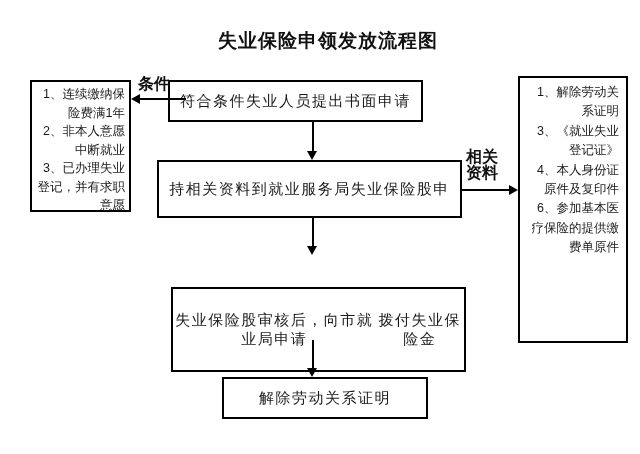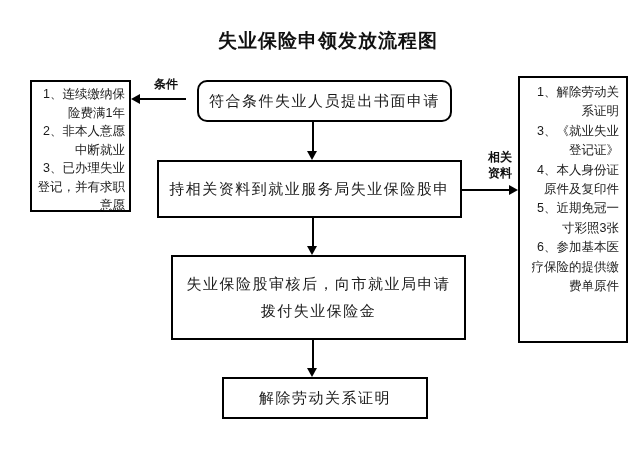--- a/index.html
+++ b/index.html
@@ -36,41 +36,42 @@
   }
   .step-box {
     display: flex;
     align-items: center;
     justify-content: center;
     text-align: center;
     font-size: 15px;
     letter-spacing: 1.5px;
   }
   .step-box.two-line {
-    flex-direction: column;
+    flex-direction: row;
     row-gap: 8px;
+    margin-top: 32px;
   }
   .side-box {
     font-size: 12.5px;
     line-height: 18.5px;
   }
   .side-box .side-item {
     text-align: right;
     word-break: break-all;
   }
   #conditions-box {
     left: 30px; top: 80px; width: 101px; height: 132px;
     padding: 3px 4px;
   }
   #materials-box {
     left: 518px; top: 76px; width: 110px; height: 267px;
     padding: 5px 7px;
     line-height: 19.4px;
   }
-  #step1 { left: 197px; top: 80px;  width: 255px; height: 42px; border-radius: 10px; }
+  #step1 { left: 168px; top: 80px;  width: 255px; height: 42px; }
   #step2 { left: 157px; top: 160px; width: 305px; height: 58px; }
   #step3 { left: 171px; top: 255px; width: 295px; height: 85px; }
   #step4 { left: 222px; top: 377px; width: 206px; height: 42px; }
 
   .hline {
     position: absolute;
     height: 2px;
     background: #000000;
   }
   .vline {
@@ -93,23 +94,23 @@
     border-bottom: 5px solid transparent;
     border-left: 9px solid #000000;
   }
   .head-down {
     border-left: 5px solid transparent;
     border-right: 5px solid transparent;
     border-top: 9px solid #000000;
   }
   .arrow-label {
     position: absolute;
-    font-size: 12px;
+    font-size: 16px;
     font-weight: bold;
-    text-align: right;
+    text-align: left;
     color: #111111;
     line-height: 16px;
   }
   #cond-label { left: 138px; top: 76px; width: 40px; }
   #mat-label  { left: 466px; top: 149px; width: 46px; }
 </style>
 </head>
 <body>
 
 <div class="canvas">
@@ -119,21 +120,20 @@
   <div class="box side-box" id="conditions-box">
     <div class="side-item">1、连续缴纳保险费满1年</div>
     <div class="side-item">2、非本人意愿中断就业</div>
     <div class="side-item">3、已办理失业登记，并有求职意愿</div>
   </div>
 
   <div class="box side-box" id="materials-box">
     <div class="side-item">1、解除劳动关系证明</div>
     <div class="side-item">3、《就业失业登记证》</div>
     <div class="side-item">4、本人身份证原件及复印件</div>
-    <div class="side-item">5、近期免冠一寸彩照3张</div>
     <div class="side-item">6、参加基本医疗保险的提供缴费单原件</div>
   </div>
 
   <div class="box step-box" id="step1">
     <span>符合条件失业人员提出书面申请</span>
   </div>
 
   <div class="box step-box" id="step2">
     <span>持相关资料到就业服务局失业保险股申</span>
   </div>

